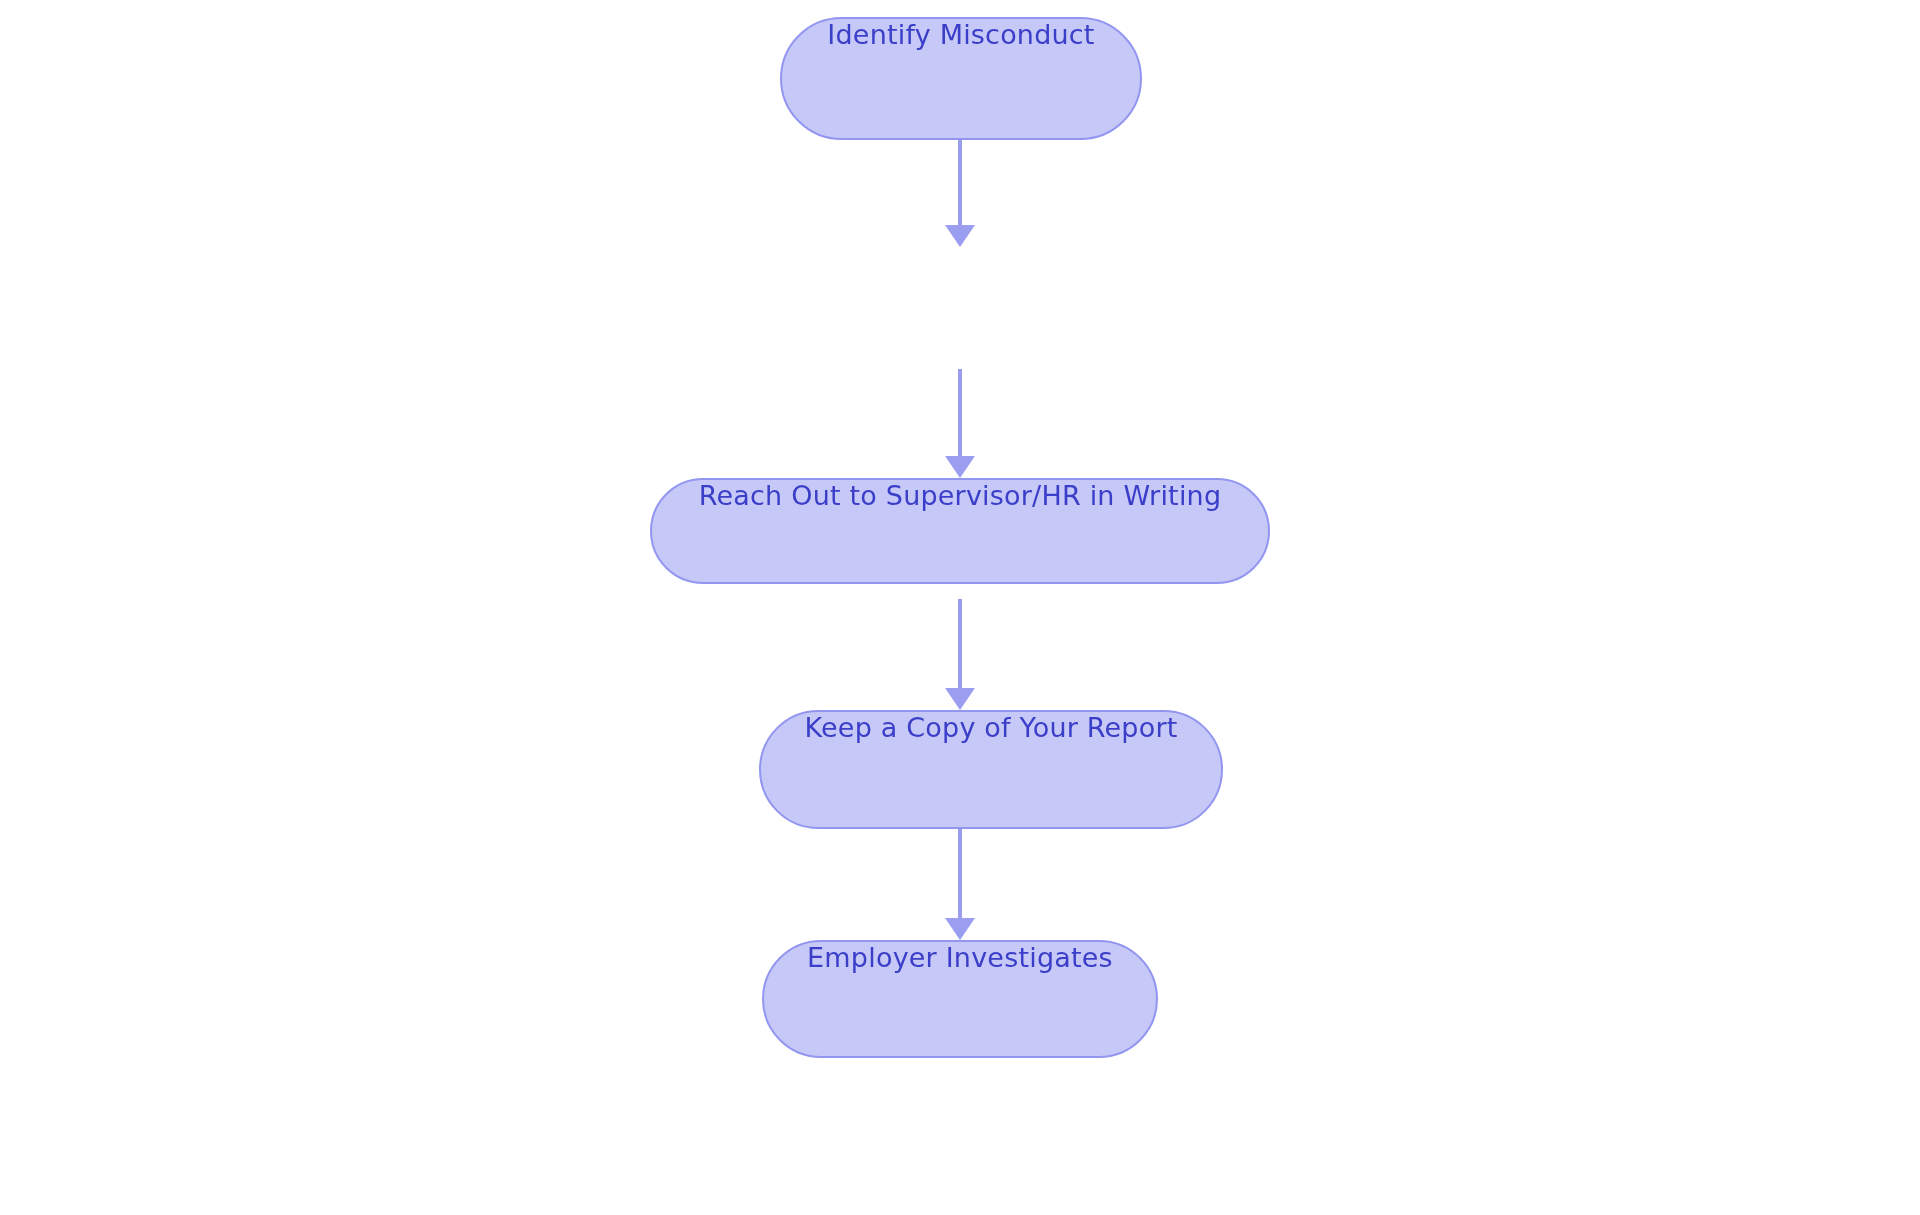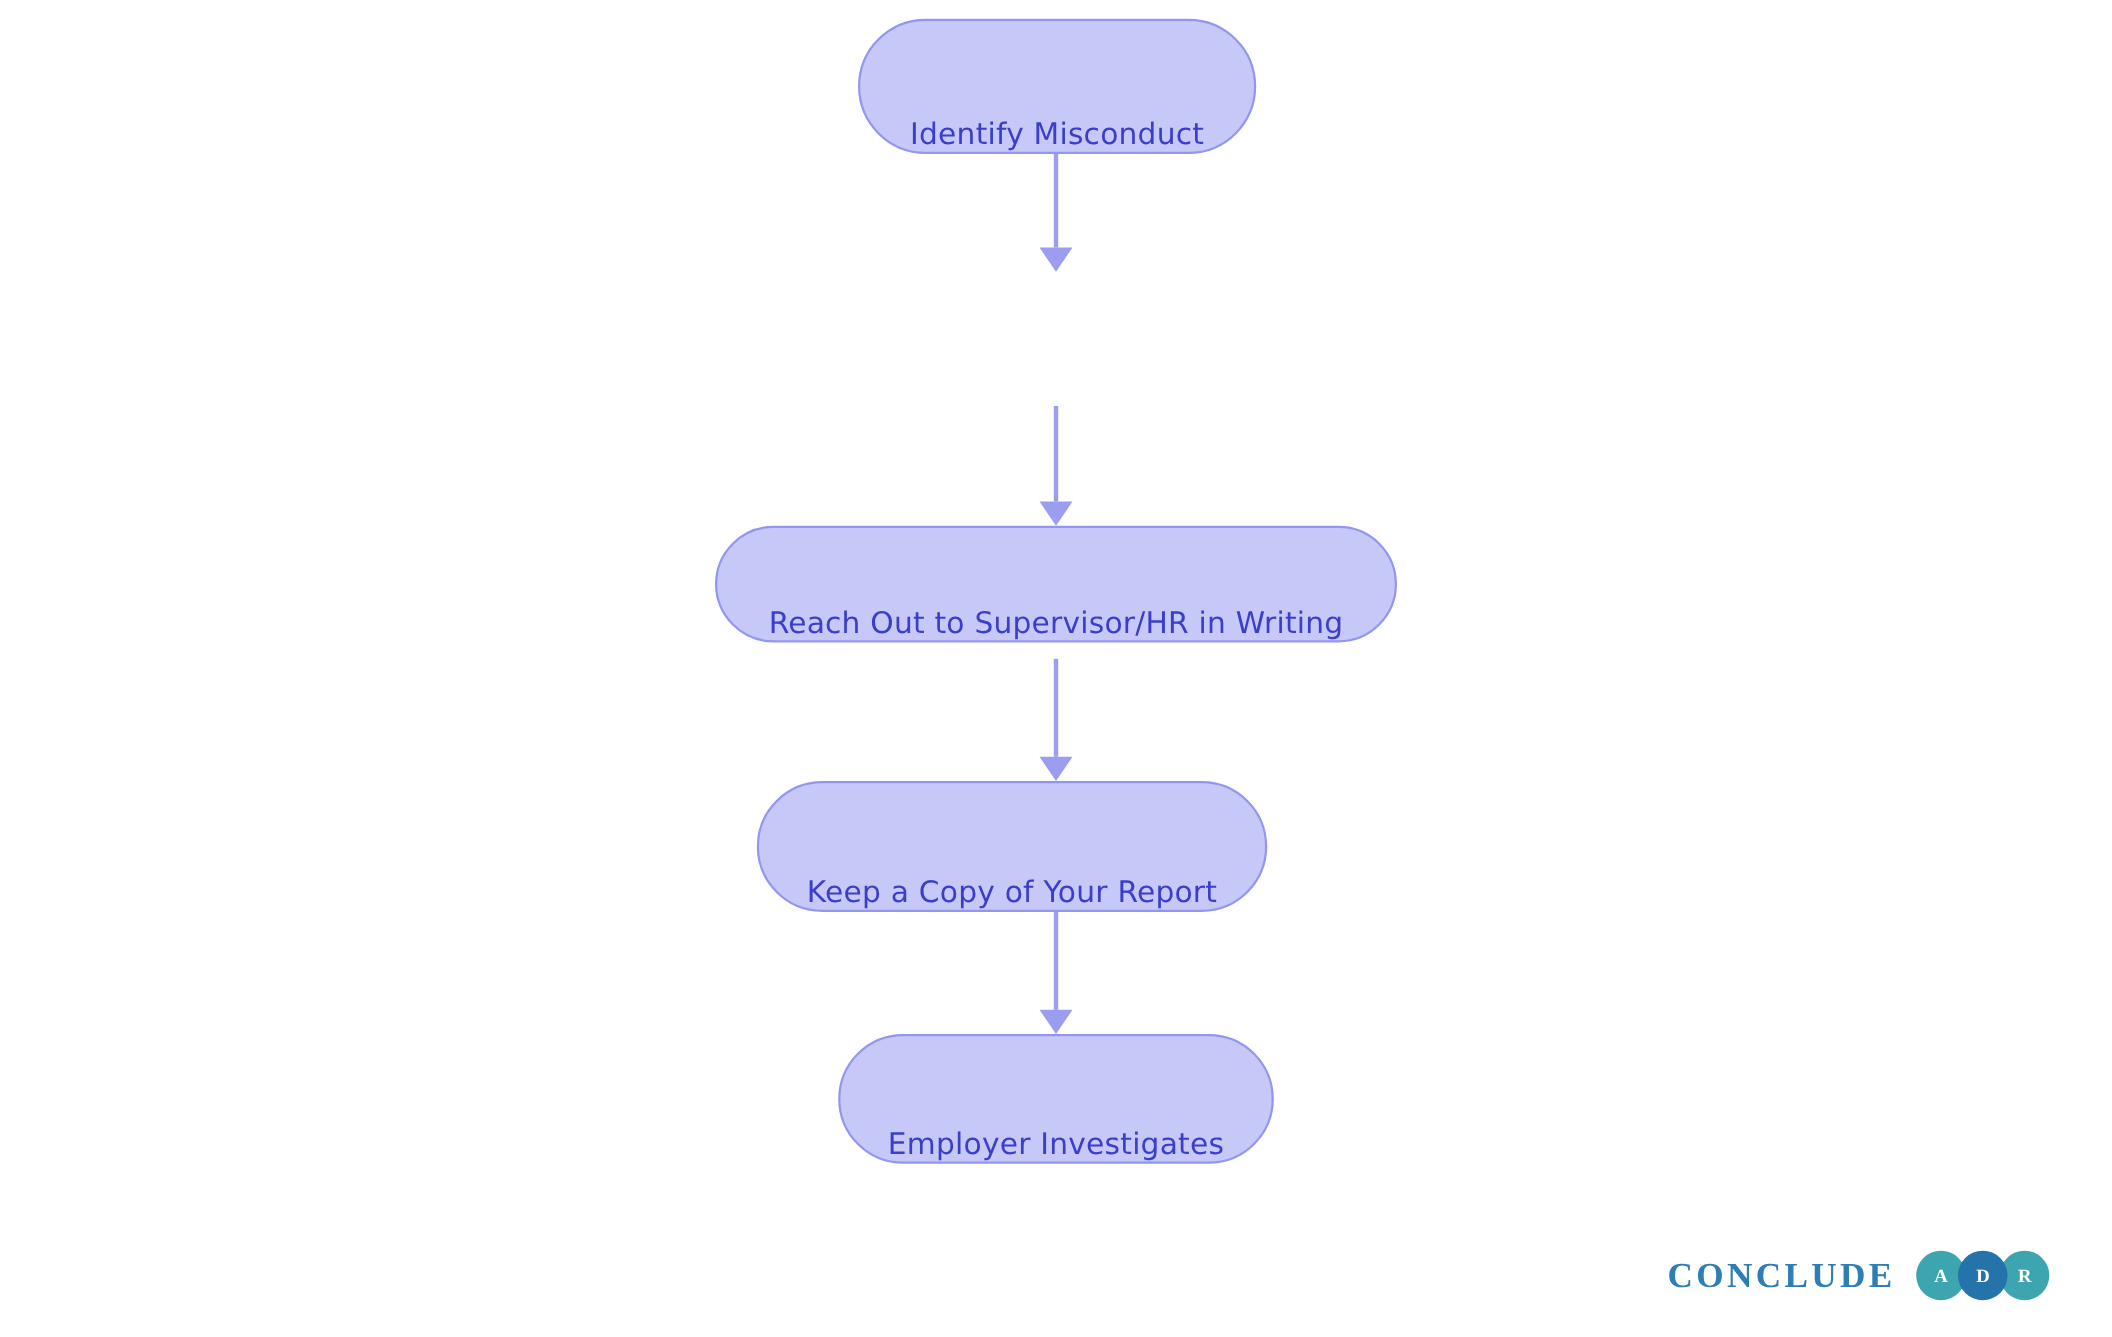--- a/index.html
+++ b/index.html
@@ -9,37 +9,37 @@
     height: 1215px;
     background: #ffffff;
     overflow: hidden;
     font-family: "DejaVu Sans", sans-serif;
   }
 
   
   .node {
     position: absolute;
     display: flex;
-    align-items: flex-end;
+    align-items: flex-start;
     justify-content: center;
     background: #c6c8f7;
     border: 2px solid #9396f0;
     border-radius: 62px;
     box-sizing: border-box;
   }
   .node .node-label {
     color: #3a3ec9;
     font-size: 27px;
     white-space: nowrap;
     letter-spacing: 0.2px;
   }
   .n1 { left: 780px; top: 17px;  width: 362px; height: 123px; }
   .n2 { left: 640px; top: 247px; width: 640px; height: 122px; }
   .n3 { left: 650px; top: 478px; width: 620px; height: 106px; }
-  .n4 { left: 688px; top: 710px; width: 464px; height: 119px; }
+  .n4 { left: 759px; top: 710px; width: 464px; height: 119px; }
   .n5 { left: 762px; top: 940px; width: 396px; height: 118px; }
 
   
   .arrow {
     position: absolute;
     left: 945px;
     width: 30px;
     display: flex;
     flex-direction: column;
     align-items: center;
@@ -129,22 +129,14 @@
 
   <div class="arrow a4">
     <div class="arrow-shaft"></div>
     <div class="arrow-head"></div>
   </div>
 
   <div class="node n5">
     <span class="node-label">Employer Investigates</span>
   </div>
 
-  <div class="logo">
-    <span class="wordmark">CONCLUDE</span>
-    <div class="badges">
-      <span class="badge badge-a">A</span>
-      <span class="badge badge-d">D</span>
-      <span class="badge badge-r">R</span>
-    </div>
-  </div>
 
 </div>
 
 </body></html>

